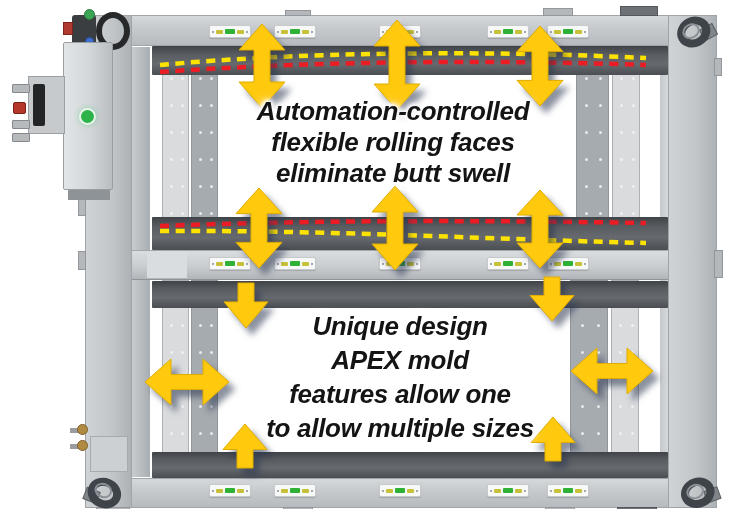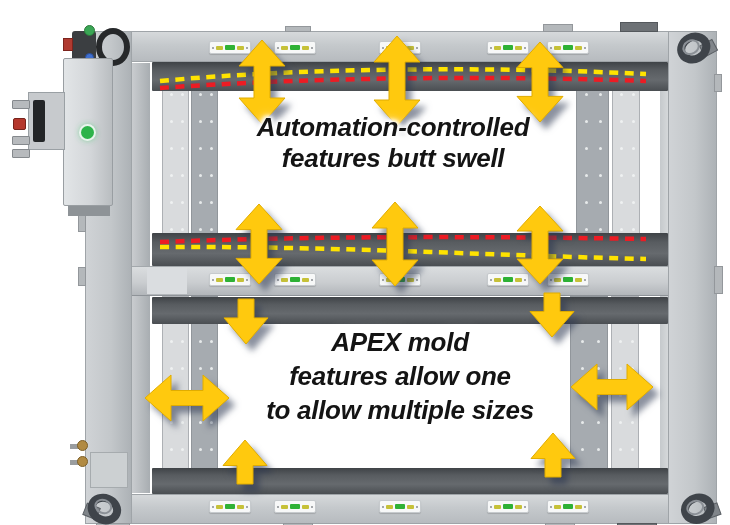--- a/index.html
+++ b/index.html
@@ -1,17 +1,17 @@
 <!DOCTYPE html>
 <html><head>
 <meta charset="utf-8">
 <style>
   html,body{margin:0;padding:0;background:#fff;}
   .stage{position:relative;width:730px;height:509px;background:#ffffff;overflow:hidden;
-         font-family:"Liberation Sans",sans-serif;margin-top:16px;}
+         font-family:"Liberation Sans",sans-serif;}
   .abs{position:absolute;}
   
   .rail-h{background:linear-gradient(180deg,#d6d9db 0%,#c5c9cc 45%,#b7bbbf 100%);
           border:1px solid #9fa4a8;box-sizing:border-box;}
   .col-v{background:linear-gradient(90deg,#d0d3d6 0%,#c3c7ca 55%,#adb2b6 100%);
          border:1px solid #9fa4a8;box-sizing:border-box;}
   .mid-rail{background:linear-gradient(180deg,#dadddf 0%,#cacdd0 55%,#b2b6ba 100%);
             border-top:1px solid #a3a8ac;border-bottom:1px solid #8e9398;box-sizing:border-box;}
   .beam{background:linear-gradient(180deg,#3f4347 0%,#585c60 28%,#666a6e 62%,#4a4e52 100%);
         border-radius:1px;}
@@ -400,21 +400,23 @@
       <svg class="arrow-svg" width="44" height="44" viewBox="0 0 44 44" style="left: 223px; top: 424px;">
         <polygon points="22.0,0.0 44.0,25.5 30.0,25.5 30.0,44.0 14.0,44.0 14.0,25.5 0.0,25.5" fill="#ffc90e" stroke="#e0ac00" stroke-width="1"></polygon>
       </svg>
       <svg class="arrow-svg" width="44" height="44" viewBox="0 0 44 44" style="left: 531px; top: 417px;">
         <polygon points="22.0,0.0 44.0,25.5 30.0,25.5 30.0,44.0 14.0,44.0 14.0,25.5 0.0,25.5" fill="#ffc90e" stroke="#e0ac00" stroke-width="1"></polygon>
       </svg>
     </div>
 
   <div class="note note-top">
     <div>Automation-controlled</div>
-    <div>features butt swell</div>
+    <div>flexible rolling faces</div>
+    <div>eliminate butt swell</div>
   </div>
   <div class="note note-bottom">
+    <div>Unique design</div>
     <div>APEX mold</div>
     <div>features allow one</div>
     <div>to allow multiple sizes</div>
   </div>
 
 </div>
 
 </body></html>

